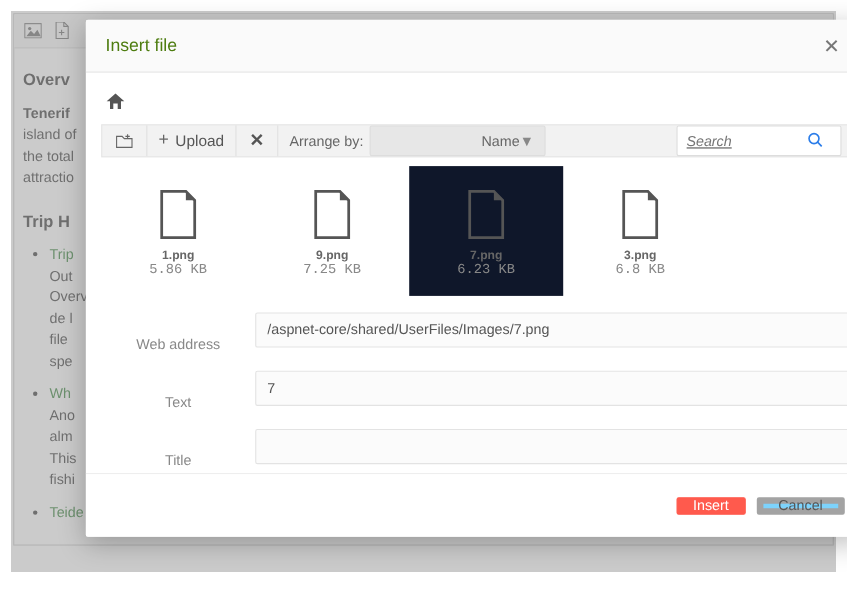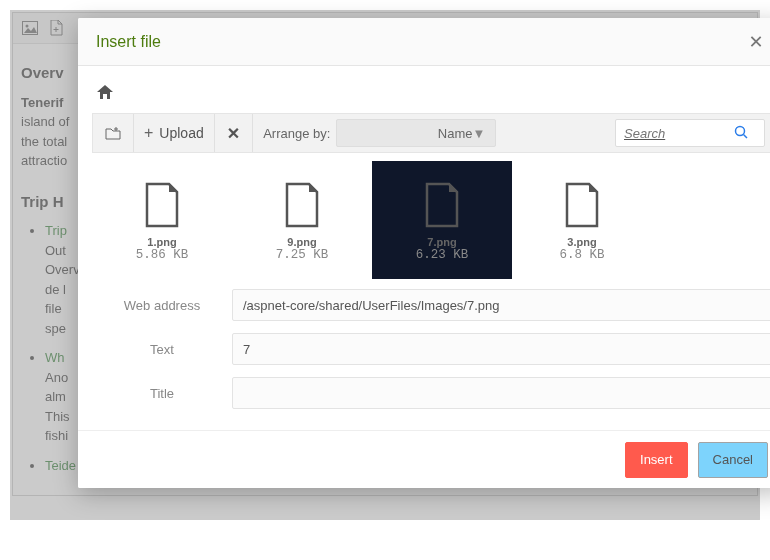--- a/index.html
+++ b/index.html
@@ -38,27 +38,27 @@
   .search-box .mag { color: #2b7de9; }
   .files-row { display: flex; gap: 0; margin-top: 8px; }
   .file-tile { width: 140px; height: 118px; display: flex; flex-direction: column; align-items: center; justify-content: center; padding-top: 4px; cursor:pointer;}
   .file-tile.selected { background: #0f172a; }
   .file-icon { width: 38px; height: 46px; position: relative; margin-bottom: 8px; }
   .file-icon svg { width: 38px; height: 46px; }
   .file-name { font-size: 11px; color: #666; font-weight: bold; }
   .file-size { font-size: 12.5px; color: #888; font-family: Liberation Mono, monospace; }
   .form-area { margin-top: 10px; }
   .form-row { display: flex; align-items: center; margin-bottom: 12px; }
-  .form-label { width: 140px; text-align: center; color: #888; font-size: 13px; }
+  .form-label { width: 140px; text-align: center; color: #888; font-size: 13px; margin-top: 26px; }
   .form-input { flex: 1; }
   .form-input input { width: 100%; height: 32px; border: 1px solid #e3e3e3; background: #fbfbfb; padding: 0 10px; font-size: 13px; color: #555; border-radius: 2px;}
   .modal-footer { border-top: 1px solid #eee; height: 58px; display: flex; align-items: center; justify-content: flex-end; gap: 10px; padding: 0 18px; background: #fff;}
-  .btn { height: 36px; padding: 0 14px; border-radius: 2px; font-size: 13px; cursor: pointer; display: inline-flex; align-items: center; }
+  .btn { height: 16px; padding: 0 14px; border-radius: 2px; font-size: 13px; cursor: pointer; display: inline-flex; align-items: center; }
   .btn-primary { background: #ff5a4d; color: #fff; border: 1px solid #ff5a4d; }
-  .btn-default { background: #7dd3fc; color: #555; border: 1px solid #a3a3a3; justify-content: flex-end; }
+  .btn-default { background: #7dd3fc; color: #555; border: 6px solid #a3a3a3; justify-content: flex-end; }
 </style>
 </head>
 <body>
 
 <div class="page">
   <div class="editor-frame">
     <div class="editor-toolbar">
       <div class="ed-btn">
         <svg width="16" height="14" viewBox="0 0 16 14">
             <rect x="0.5" y="0.5" width="15" height="13" fill="none" stroke="#666"></rect>

